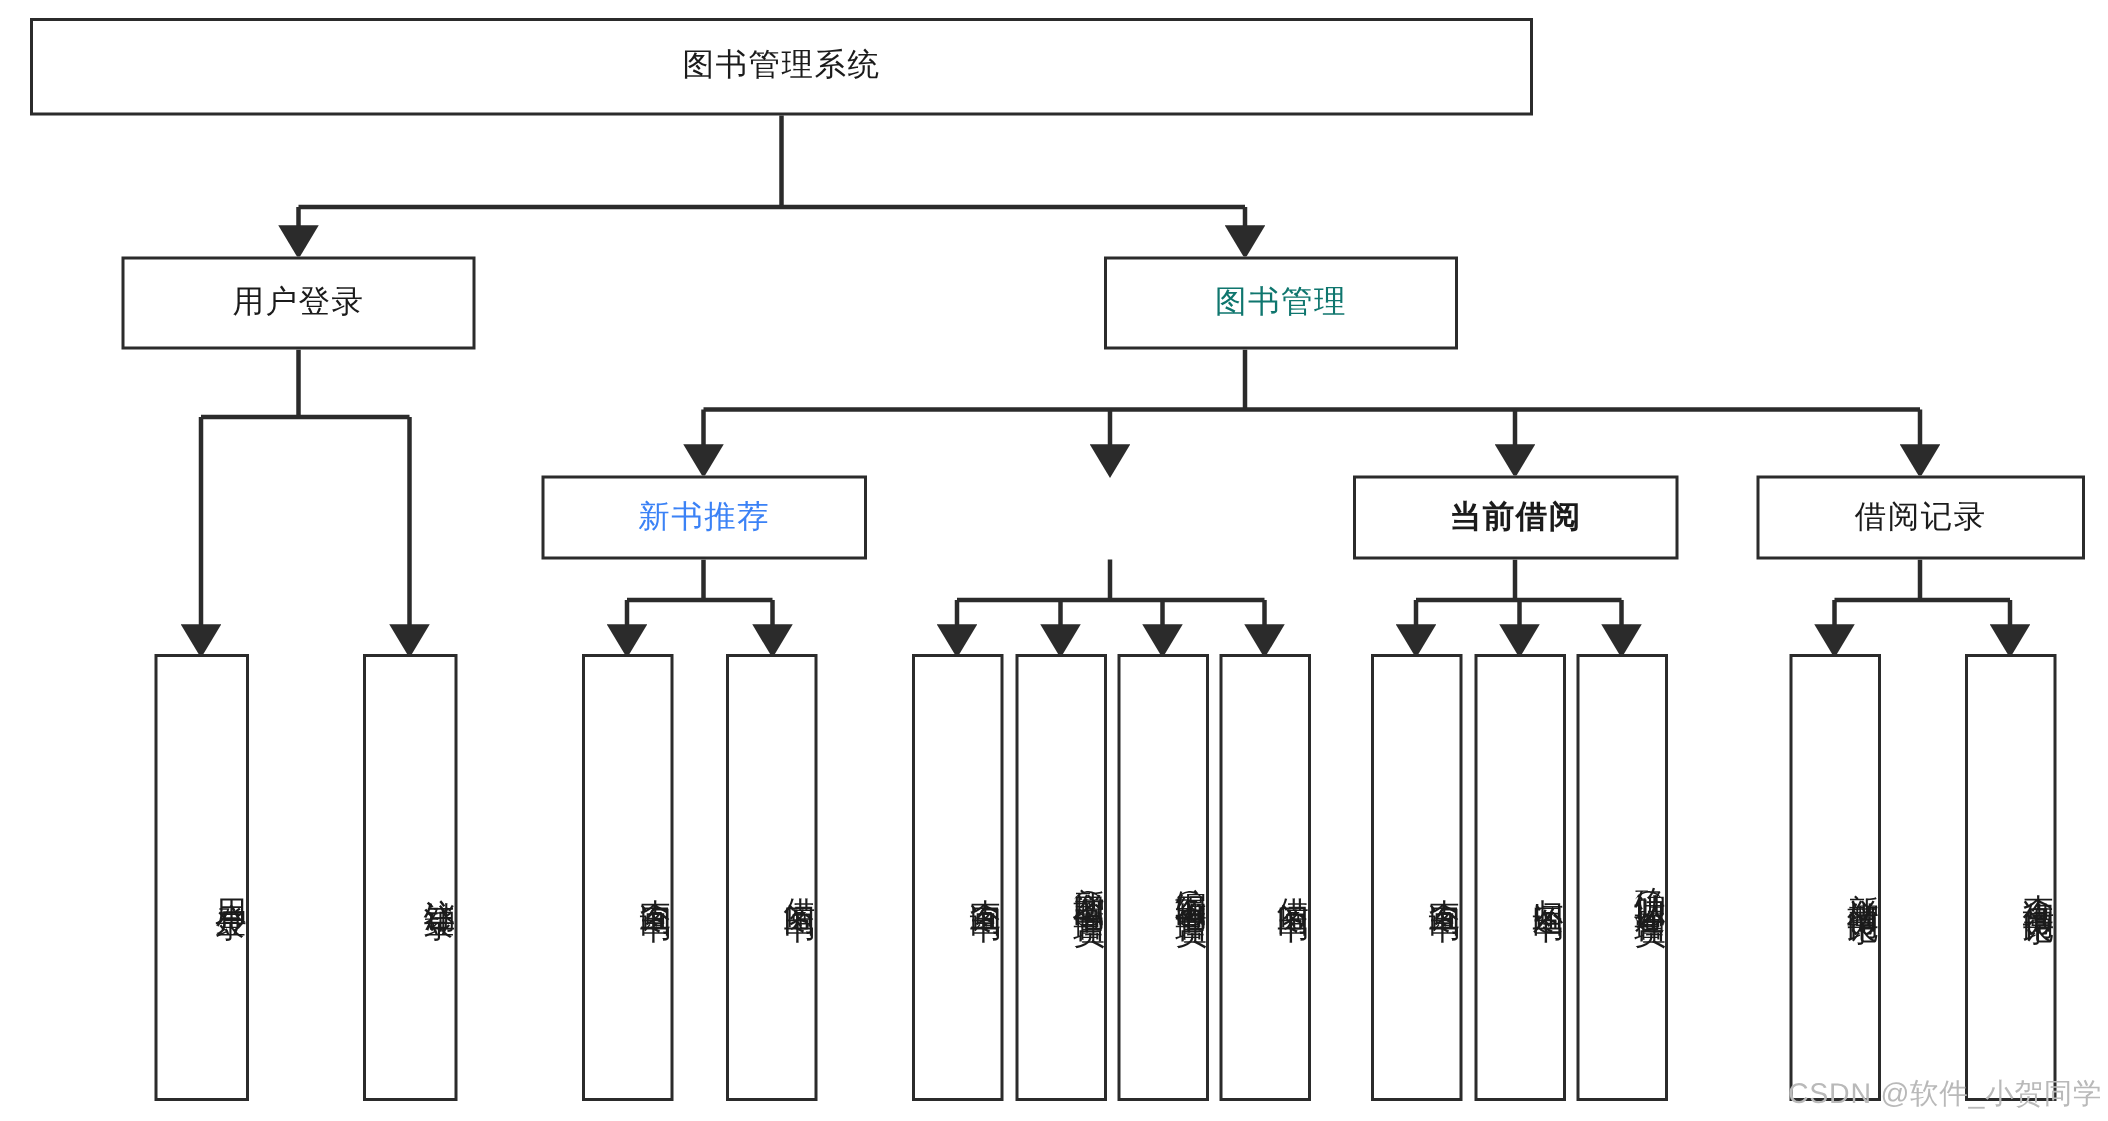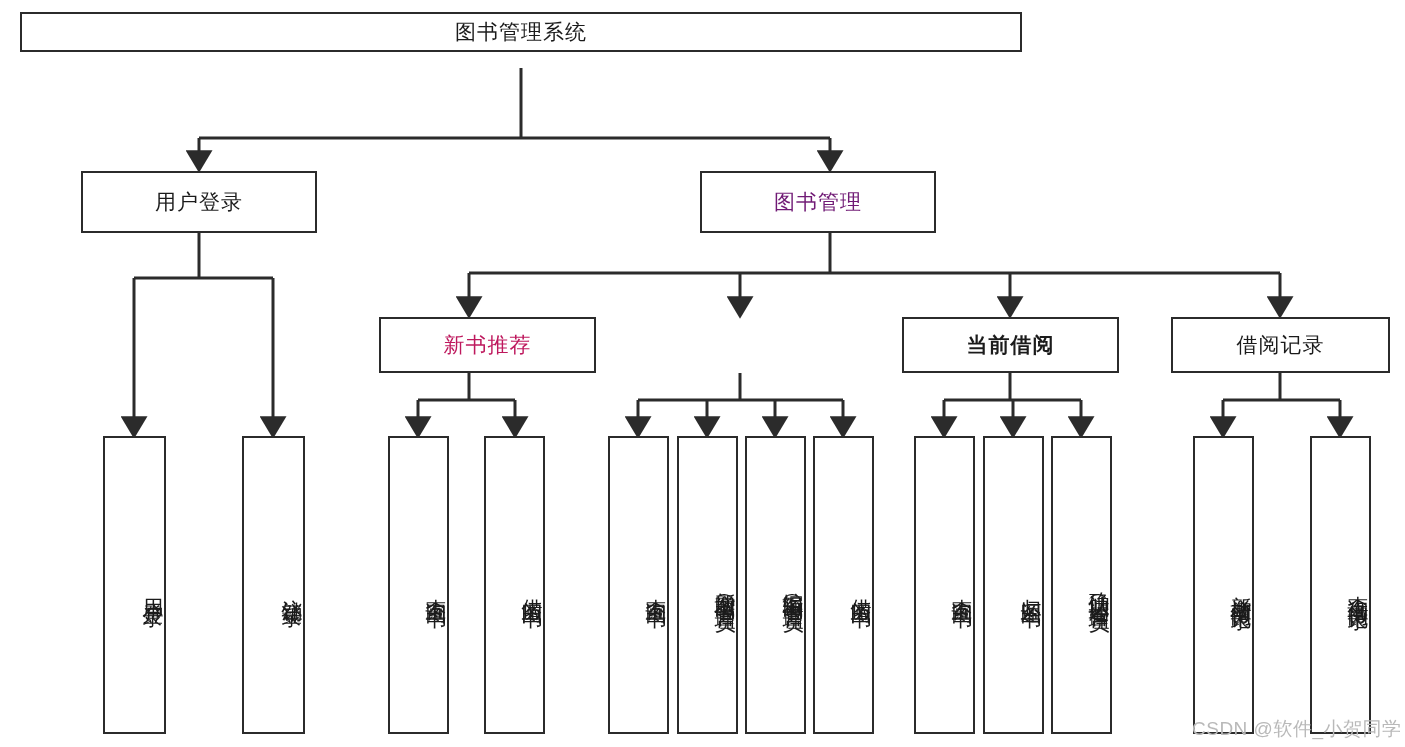--- a/index.html
+++ b/index.html
@@ -112,32 +112,32 @@
       <path d="M 1013 400 L 1013 424" marker-end="url(#arrowhead)"></path>
       <path d="M 1081 400 L 1081 424" marker-end="url(#arrowhead)"></path>
 
       <path d="M 1280 373 L 1280 400"></path>
       <path d="M 1223 400 L 1340 400"></path>
       <path d="M 1223 400 L 1223 424" marker-end="url(#arrowhead)"></path>
       <path d="M 1340 400 L 1340 424" marker-end="url(#arrowhead)"></path>
     </g>
   </svg>
 
-  <div class="node horizontal" id="node-root" style="left: 20px; top: 12px; width: 1002px; height: 40px; border-color: rgb(43, 43, 43); color: rgb(27, 27, 27); background: rgb(255, 255, 255);">
+  <div class="node horizontal" id="node-root" style="left: 20px; top: 12px; width: 1002px; height: 65px; border-color: rgb(43, 43, 43); color: rgb(27, 27, 27); background: rgb(255, 255, 255);">
     <span class="node-label">图书管理系统</span>
   </div>
 
   <div class="node horizontal" id="node-l2-0" style="left: 81px; top: 171px; width: 236px; height: 62px; border-color: rgb(43, 43, 43); color: rgb(27, 27, 27); background: rgb(255, 255, 255);">
     <span class="node-label">用户登录</span>
   </div>
-  <div class="node horizontal" id="node-l2-1" style="left: 700px; top: 171px; width: 236px; height: 62px; border-color: rgb(43, 43, 43); color: #701a75; background: rgb(255, 255, 255);">
+  <div class="node horizontal" id="node-l2-1" style="left: 736px; top: 171px; width: 236px; height: 62px; border-color: rgb(43, 43, 43); color: #0f766e; background: rgb(255, 255, 255);">
     <span class="node-label">图书管理</span>
   </div>
 
-  <div class="node horizontal" id="node-l3-0" style="left: 361px; top: 317px; width: 217px; height: 56px; border-color: rgb(43, 43, 43); color: #be185d; background: rgb(255, 255, 255); margin-left: 18px;">
+  <div class="node horizontal" id="node-l3-0" style="left: 361px; top: 317px; width: 217px; height: 56px; border-color: rgb(43, 43, 43); color: #3b82f6; background: rgb(255, 255, 255);">
     <span class="node-label">新书推荐</span>
   </div>
   <div class="node horizontal" id="node-l3-2" style="left: 902px; top: 317px; width: 217px; height: 56px; border-color: rgb(43, 43, 43); color: rgb(27, 27, 27); background: rgb(255, 255, 255); font-weight: bold;">
     <span class="node-label">当前借阅</span>
   </div>
   <div class="node horizontal" id="node-l3-3" style="left: 1171px; top: 317px; width: 219px; height: 56px; border-color: rgb(43, 43, 43); color: rgb(27, 27, 27); background: rgb(255, 255, 255);">
     <span class="node-label">借阅记录</span>
   </div>
 
   <div class="node vertical" id="node-leaf-0" style="left: 103px; top: 436px; width: 63px; height: 298px; border-color: rgb(43, 43, 43); color: rgb(27, 27, 27); background: rgb(255, 255, 255);">

